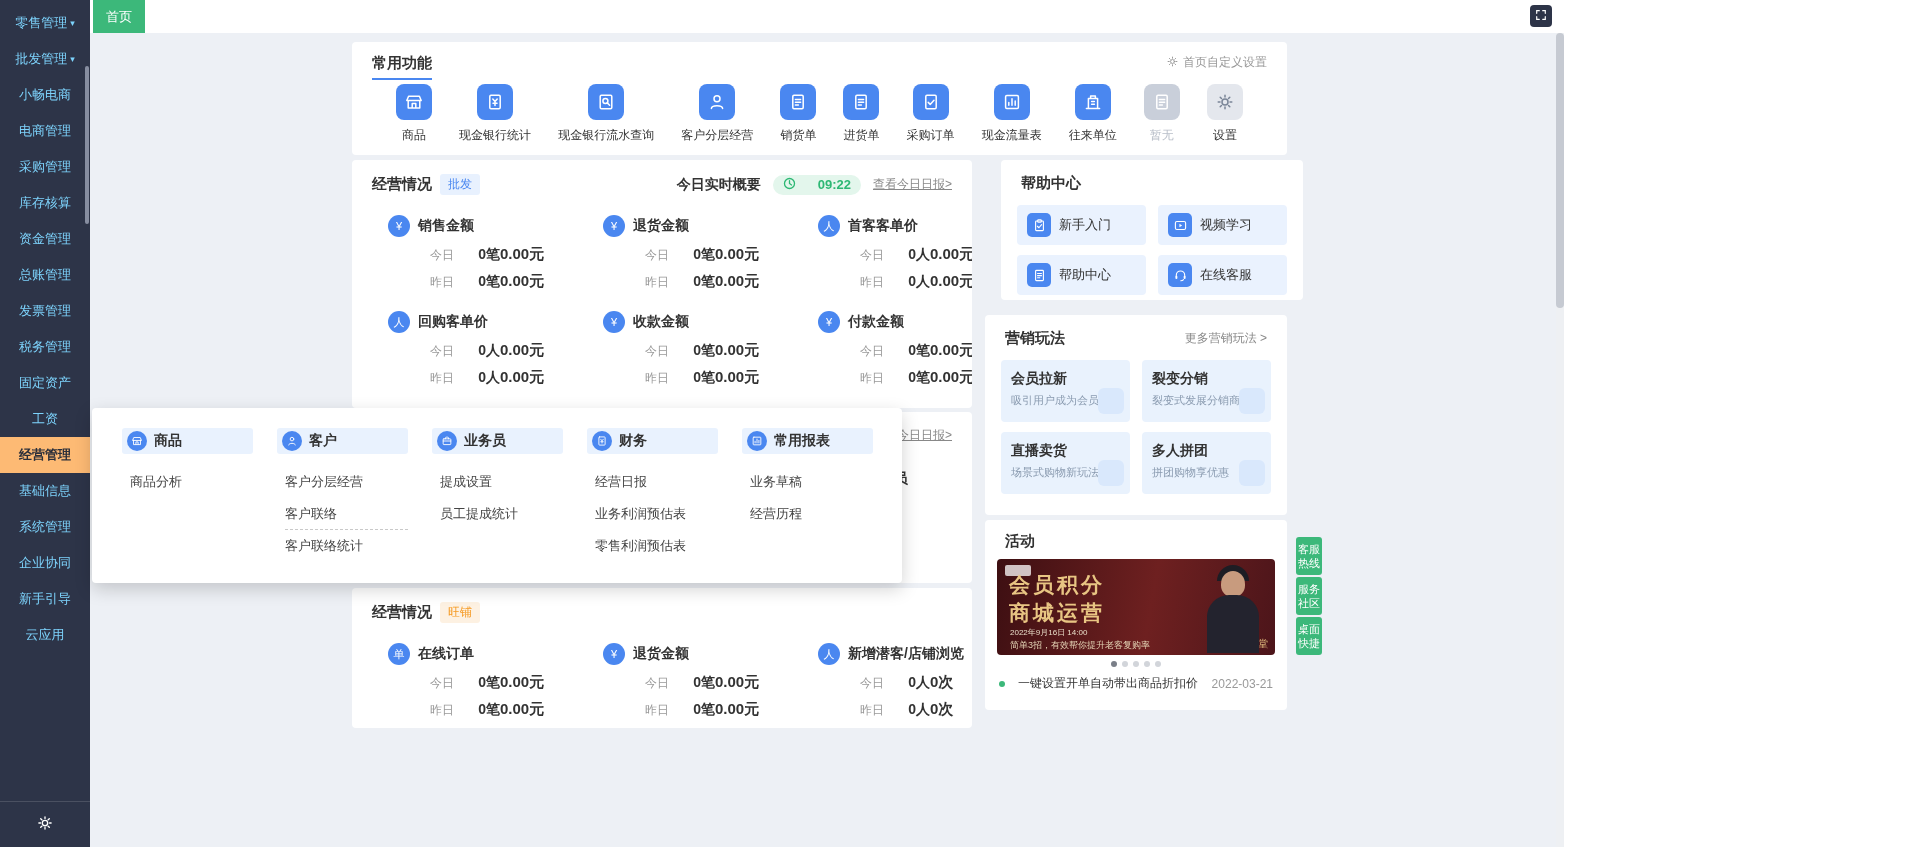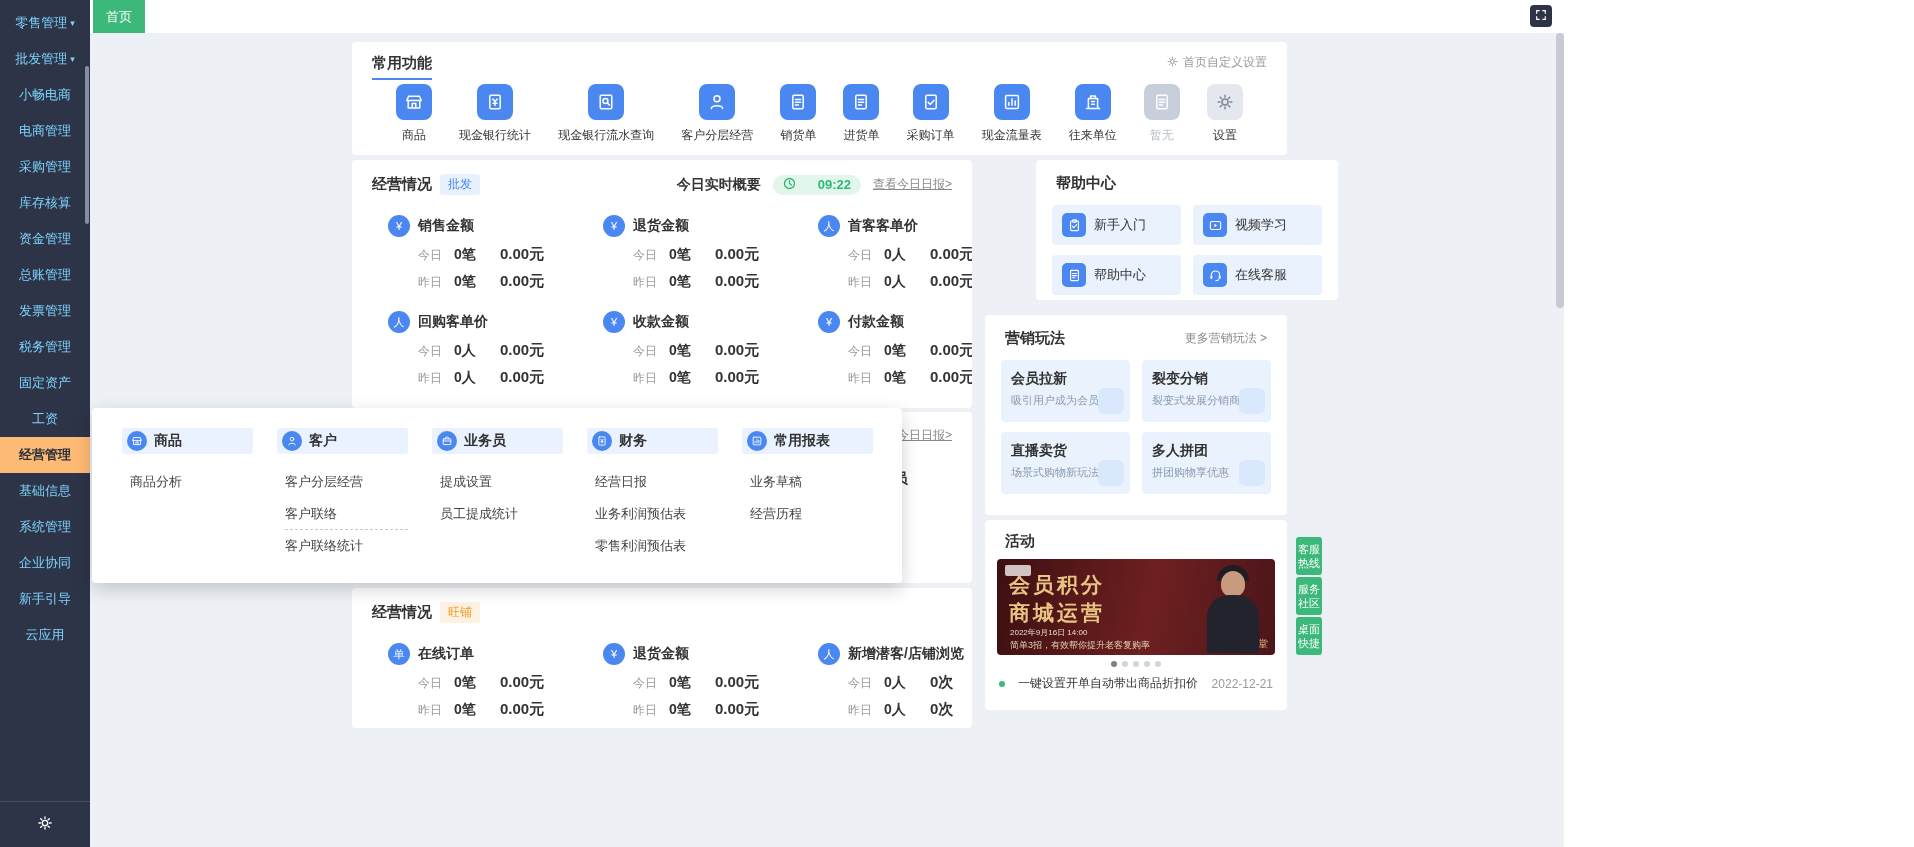--- a/index.html
+++ b/index.html
@@ -56,41 +56,41 @@
   #card-wholesale { left:352px; top:160px; width:620px; height:248px; overflow:hidden; }
   #card-retail { left:352px; top:412px; width:620px; height:171px; }
   #card-wangpu { left:352px; top:588px; width:620px; height:140px; overflow:hidden; }
   .metrics { display:flex; flex-wrap:wrap; padding-left:36px; margin-top:20px; }
   .metric { width:215px; margin-bottom:20px; }
   .metric:nth-child(3n) { width:auto; flex:1; min-width:0; }
   .m-head { display:flex; align-items:center; gap:8px; }
   .m-icon { width:22px; height:22px; border-radius:50%; background:#4a87f0; color:#fff; font-size:11px;
             display:flex; align-items:center; justify-content:center; flex:none; }
   .m-label { font-size:14px; font-weight:bold; color:#333; white-space:nowrap; }
-  .m-row { display:flex; align-items:baseline; padding-left:30px; margin-top:8px; }
+  .m-row { display:flex; align-items:baseline; padding-left:30px; margin-top:8px;text-align:right; }
   .m-row:first-of-type { margin-top:16px; }
   .m-day { color:#999; font-size:12px; width:36px; flex:none; }
   .m-count { font-weight:bold; font-size:14px; color:#333; width:46px; flex:none; }
   .m-amount { font-weight:bold; font-size:15px; color:#333; white-space:nowrap; }
   #retail-metric3 { position:absolute; left:470px; top:56px; }
 
   
   #flyout { position:absolute; left:92px; top:408px; width:810px; height:175px; background:#fff; border-radius:4px;
             box-shadow:0 6px 18px rgba(0,0,0,.18); z-index:70; display:flex; gap:24px; padding:20px 0 0 30px; }
   .fly-col { width:131px; }
   .fly-head { height:26px; background:#e9f2fe; border-radius:3px; display:flex; align-items:center; gap:7px; padding:0 5px; }
   .f-icon { width:20px; height:20px; border-radius:50%; background:#4a87f0; color:#fff; flex:none;
             display:flex; align-items:center; justify-content:center; }
   .f-title { font-size:14px; font-weight:bold; color:#333; white-space:nowrap; }
   .fly-items { margin-top:12px; padding-left:8px; }
   .fly-item { font-size:13px; color:#444; height:32px; line-height:32px; cursor:pointer; white-space:nowrap; }
   .fly-item.dashed { border-bottom:1px dashed #c9c9c9; }
 
   
-  #card-help { left:1036px; top:160px; width:302px; height:140px; }
+  #card-help { left:1001px; top:160px; width:302px; height:140px; }
   .help-grid { display:grid; grid-template-columns:1fr 1fr; gap:10px 12px; padding:0 16px; margin-top:12px; }
   .help-tile { height:40px; background:#eaf2fe; border-radius:4px; display:flex; align-items:center; gap:8px;
                padding:0 10px; font-size:13px; color:#333; cursor:pointer; white-space:nowrap; }
   .h-icon { width:24px; height:24px; border-radius:5px; background:#4a87f0; color:#fff; flex:none;
             display:flex; align-items:center; justify-content:center; }
 
   
   #card-marketing { left:985px; top:315px; width:302px; height:200px; }
   .mk-grid { display:grid; grid-template-columns:1fr 1fr; gap:10px 12px; padding:0 16px; margin-top:12px; }
   .mk-tile { position:relative; height:62px; background:#e9f2fd; border-radius:4px; padding:10px 10px 0; overflow:hidden; cursor:pointer; }
@@ -695,21 +695,21 @@
         <span class="dot active"></span>
         <span class="dot"></span>
         <span class="dot"></span>
         <span class="dot"></span>
         <span class="dot"></span>
       </div>
     <div id="news-list">
         <div class="news-row">
           <span class="news-dot"></span>
           <span class="news-text">一键设置开单自动带出商品折扣价!</span>
-          <span class="news-date">2022-12-21</span>
+          <span class="news-date">2022-03-21</span>
         </div>
       </div>
   </section>
 
   <div class="float-btns" id="float-btns">
       <div class="float-btn">客服热线</div>
       <div class="float-btn">服务社区</div>
       <div class="float-btn">桌面快捷</div>
     </div>
 

